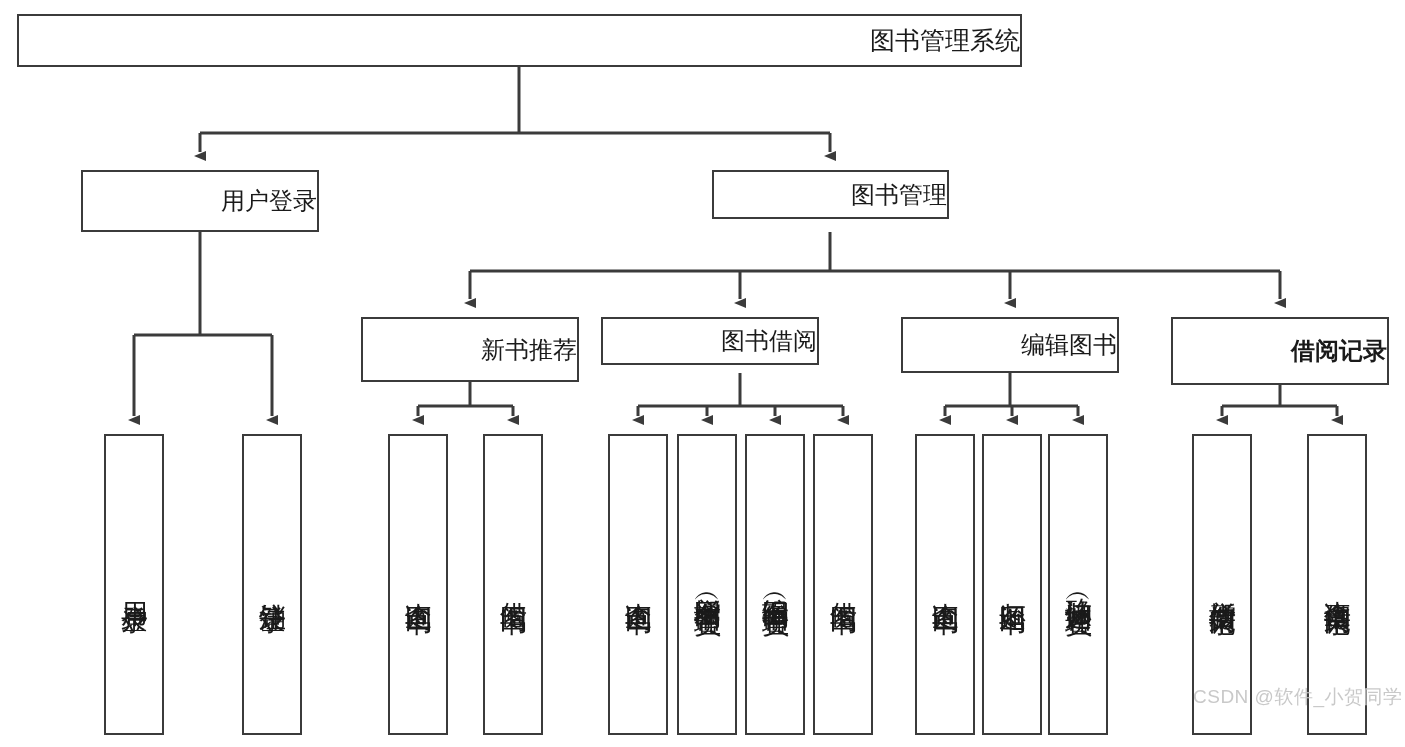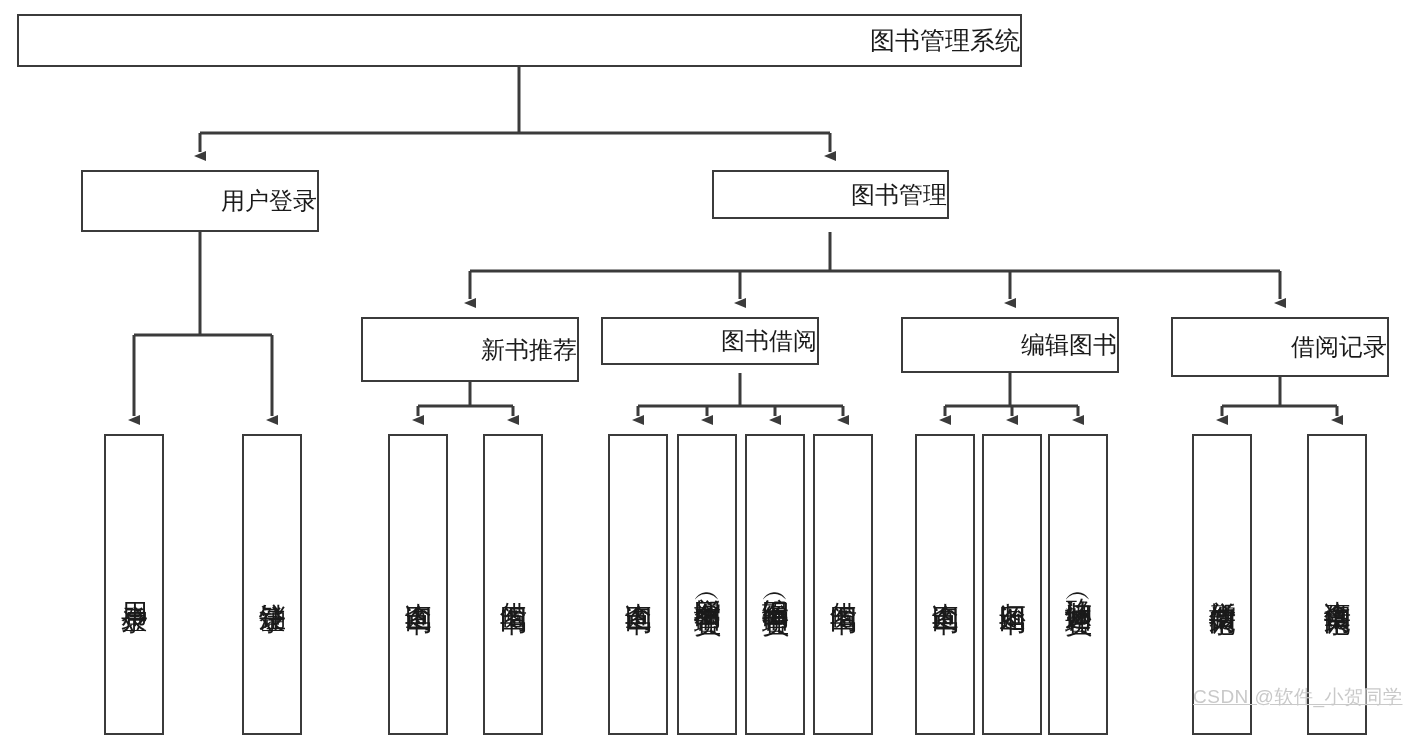--- a/index.html
+++ b/index.html
@@ -140,21 +140,21 @@
 
   <div class="node branch" style="left:361px; top:317px; width:218px; height:65px;">
     <span class="label">新书推荐</span>
   </div>
   <div class="node branch" style="left:601px; top:317px; width:218px; height:48px;">
     <span class="label">图书借阅</span>
   </div>
   <div class="node branch" style="left:901px; top:317px; width:218px; height:56px;">
     <span class="label">编辑图书</span>
   </div>
-  <div class="node branch" style="left:1171px; top:317px; width:218px; height:60px;">
+  <div class="node branch" style="left:1171px; top:317px; width:218px; height:68px;font-weight:bold;">
     <span class="label">借阅记录</span>
   </div>
 
   <div class="node leaf" style="left:104px; top:434px; width:60px; height:301px;">
     <span class="label">用户登录</span>
   </div>
   <div class="node leaf" style="left:242px; top:434px; width:60px; height:301px;">
     <span class="label">注销登录</span>
   </div>
   <div class="node leaf" style="left:388px; top:434px; width:60px; height:301px;">
@@ -184,15 +184,15 @@
   <div class="node leaf" style="left:1048px; top:434px; width:60px; height:301px;">
     <span class="label">确认归还（管理员）</span>
   </div>
   <div class="node leaf" style="left:1192px; top:434px; width:60px; height:301px;">
     <span class="label">新增借阅记录</span>
   </div>
   <div class="node leaf" style="left:1307px; top:434px; width:60px; height:301px;">
     <span class="label">查询借阅记录</span>
   </div>
 
-  <div class="watermark" style="left:1193px; top:684px;text-decoration:underline;">CSDN @软件_小贺同学</div>
+  <div class="watermark" style="left:1193px; top:684px;">CSDN @软件_小贺同学</div>
 
 </div>
 
 </body></html>

